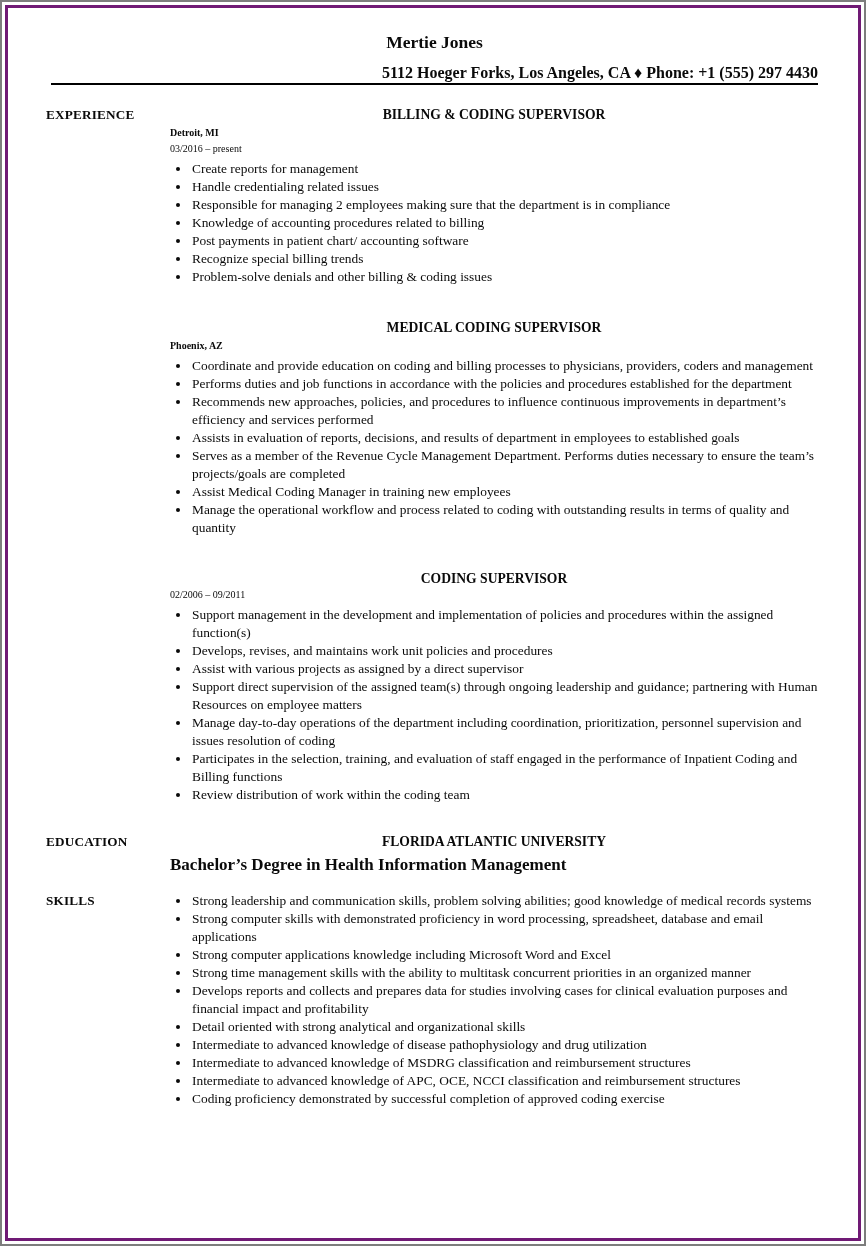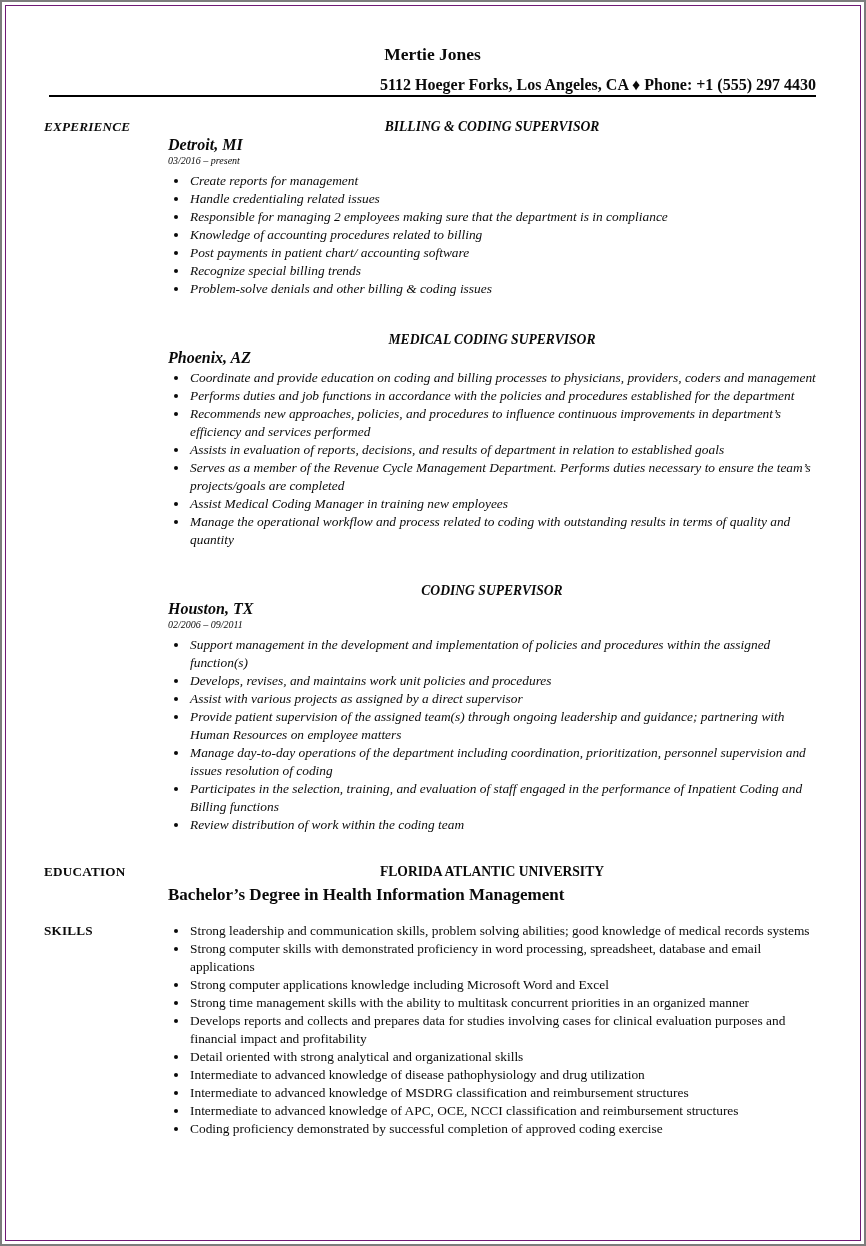--- a/index.html
+++ b/index.html
@@ -13,22 +13,22 @@
     box-sizing: border-box;
     border: 2px solid #7d7d7d;
     padding: 3px;
     background: #ffffff;
     font-family: "Liberation Serif", serif;
     color: #0a0a0a;
   }
   .page-inner {
     box-sizing: border-box;
     height: 100%;
-    border: 1px solid #701a75;
-    padding-top: 38px;
+    border: 3px solid #701a75;
+    padding-top: 24px;
     overflow: hidden;
   }
   
   .doc-header {
     margin-left: 43px;
     width: 767px;
     text-align: center;
   }
   .candidate-name {
     font-size: 17.5px;
@@ -54,35 +54,35 @@
     display: grid;
     grid-template-columns: 124px 648px;
     margin-left: 38px;
   }
   .sec-label {
     font-weight: bold;
     font-size: 13.2px;
     line-height: 17px;
     letter-spacing: 0.2px;
   }
-  .sec-experience { margin-top: 21px; font-style: italic; }
+  .sec-experience { margin-top: 21px; }
   .sec-education  { margin-top: 29px; }
   .sec-skills     { margin-top: 19px; }
 
   
   .job + .job { margin-top: 33px; }
   .job-title {
     font-size: 13.6px;
     font-weight: bold;
     margin: 0;
     line-height: 17px;
     text-align: center;
   }
   .job-location {
-    font-size: 16px;
+    font-size: 10px;
     font-weight: bold;
     margin: 1px 0 0 0;
     line-height: 17px;
   }
   .job-dates {
     font-size: 10px;
     line-height: 16px;
   }
   
   .bullets {
@@ -143,36 +143,35 @@
           </ul>
         </article>
 
         <article class="job">
           <h2 class="job-title">MEDICAL CODING SUPERVISOR</h2>
           <h3 class="job-location">Phoenix, AZ</h3>
           <ul class="bullets">
             <li>Coordinate and provide education on coding and billing processes to physicians, providers, coders and management</li>
             <li>Performs duties and job functions in accordance with the policies and procedures established for the department</li>
             <li>Recommends new approaches, policies, and procedures to influence continuous improvements in department’s efficiency and services performed</li>
-            <li>Assists in evaluation of reports, decisions, and results of department in relation to established goals</li>
+            <li>Assists in evaluation of reports, decisions, and results of department in employees to established goals</li>
             <li>Serves as a member of the Revenue Cycle Management Department. Performs duties necessary to ensure the team’s projects/goals are completed</li>
             <li>Assist Medical Coding Manager in training new employees</li>
             <li>Manage the operational workflow and process related to coding with outstanding results in terms of quality and quantity</li>
           </ul>
         </article>
 
         <article class="job">
           <h2 class="job-title">CODING SUPERVISOR</h2>
-          <h3 class="job-location">Houston, TX</h3>
           <div class="job-dates">02/2006 – 09/2011</div>
           <ul class="bullets">
             <li>Support management in the development and implementation of policies and procedures within the assigned function(s)</li>
             <li>Develops, revises, and maintains work unit policies and procedures</li>
             <li>Assist with various projects as assigned by a direct supervisor</li>
-            <li>Provide patient supervision of the assigned team(s) through ongoing leadership and guidance; partnering with Human Resources on employee matters</li>
+            <li>Support direct supervision of the assigned team(s) through ongoing leadership and guidance; partnering with Human Resources on employee matters</li>
             <li>Manage day-to-day operations of the department including coordination, prioritization, personnel supervision and issues resolution of coding</li>
             <li>Participates in the selection, training, and evaluation of staff engaged in the performance of Inpatient Coding and Billing functions</li>
             <li>Review distribution of work within the coding team</li>
           </ul>
         </article>
 
       </div>
     </section>
 
     <section class="sec sec-education">

